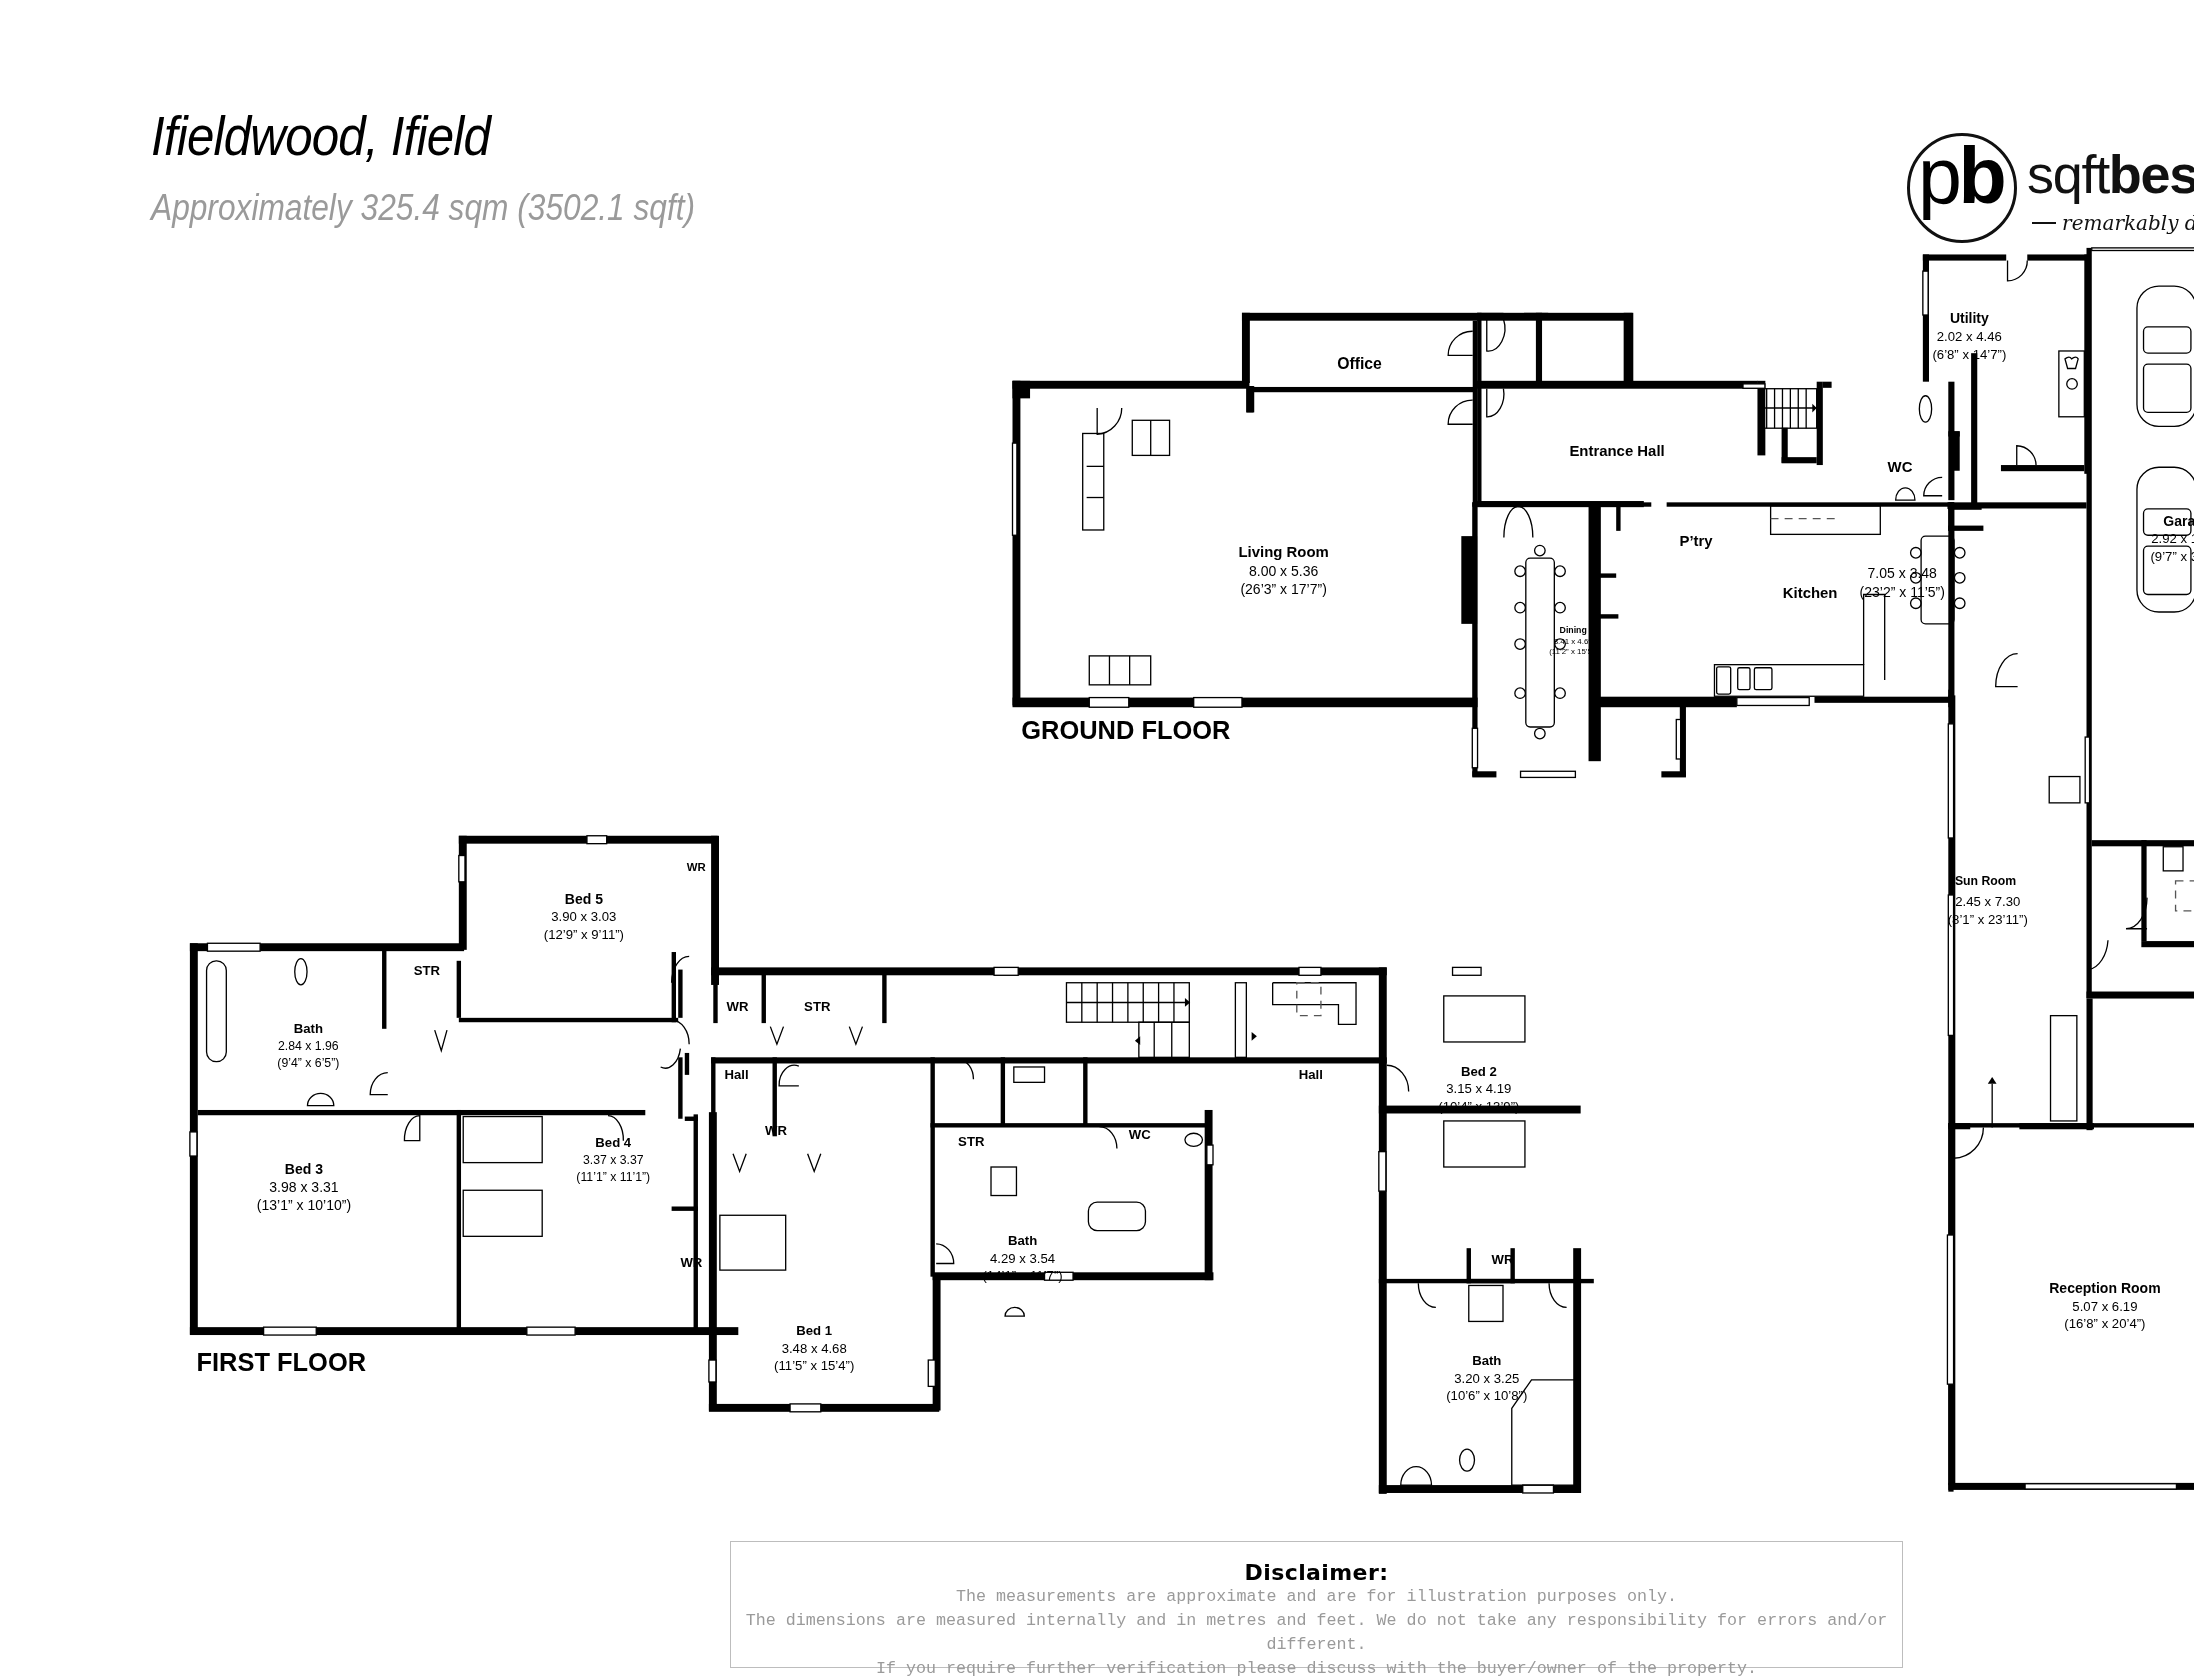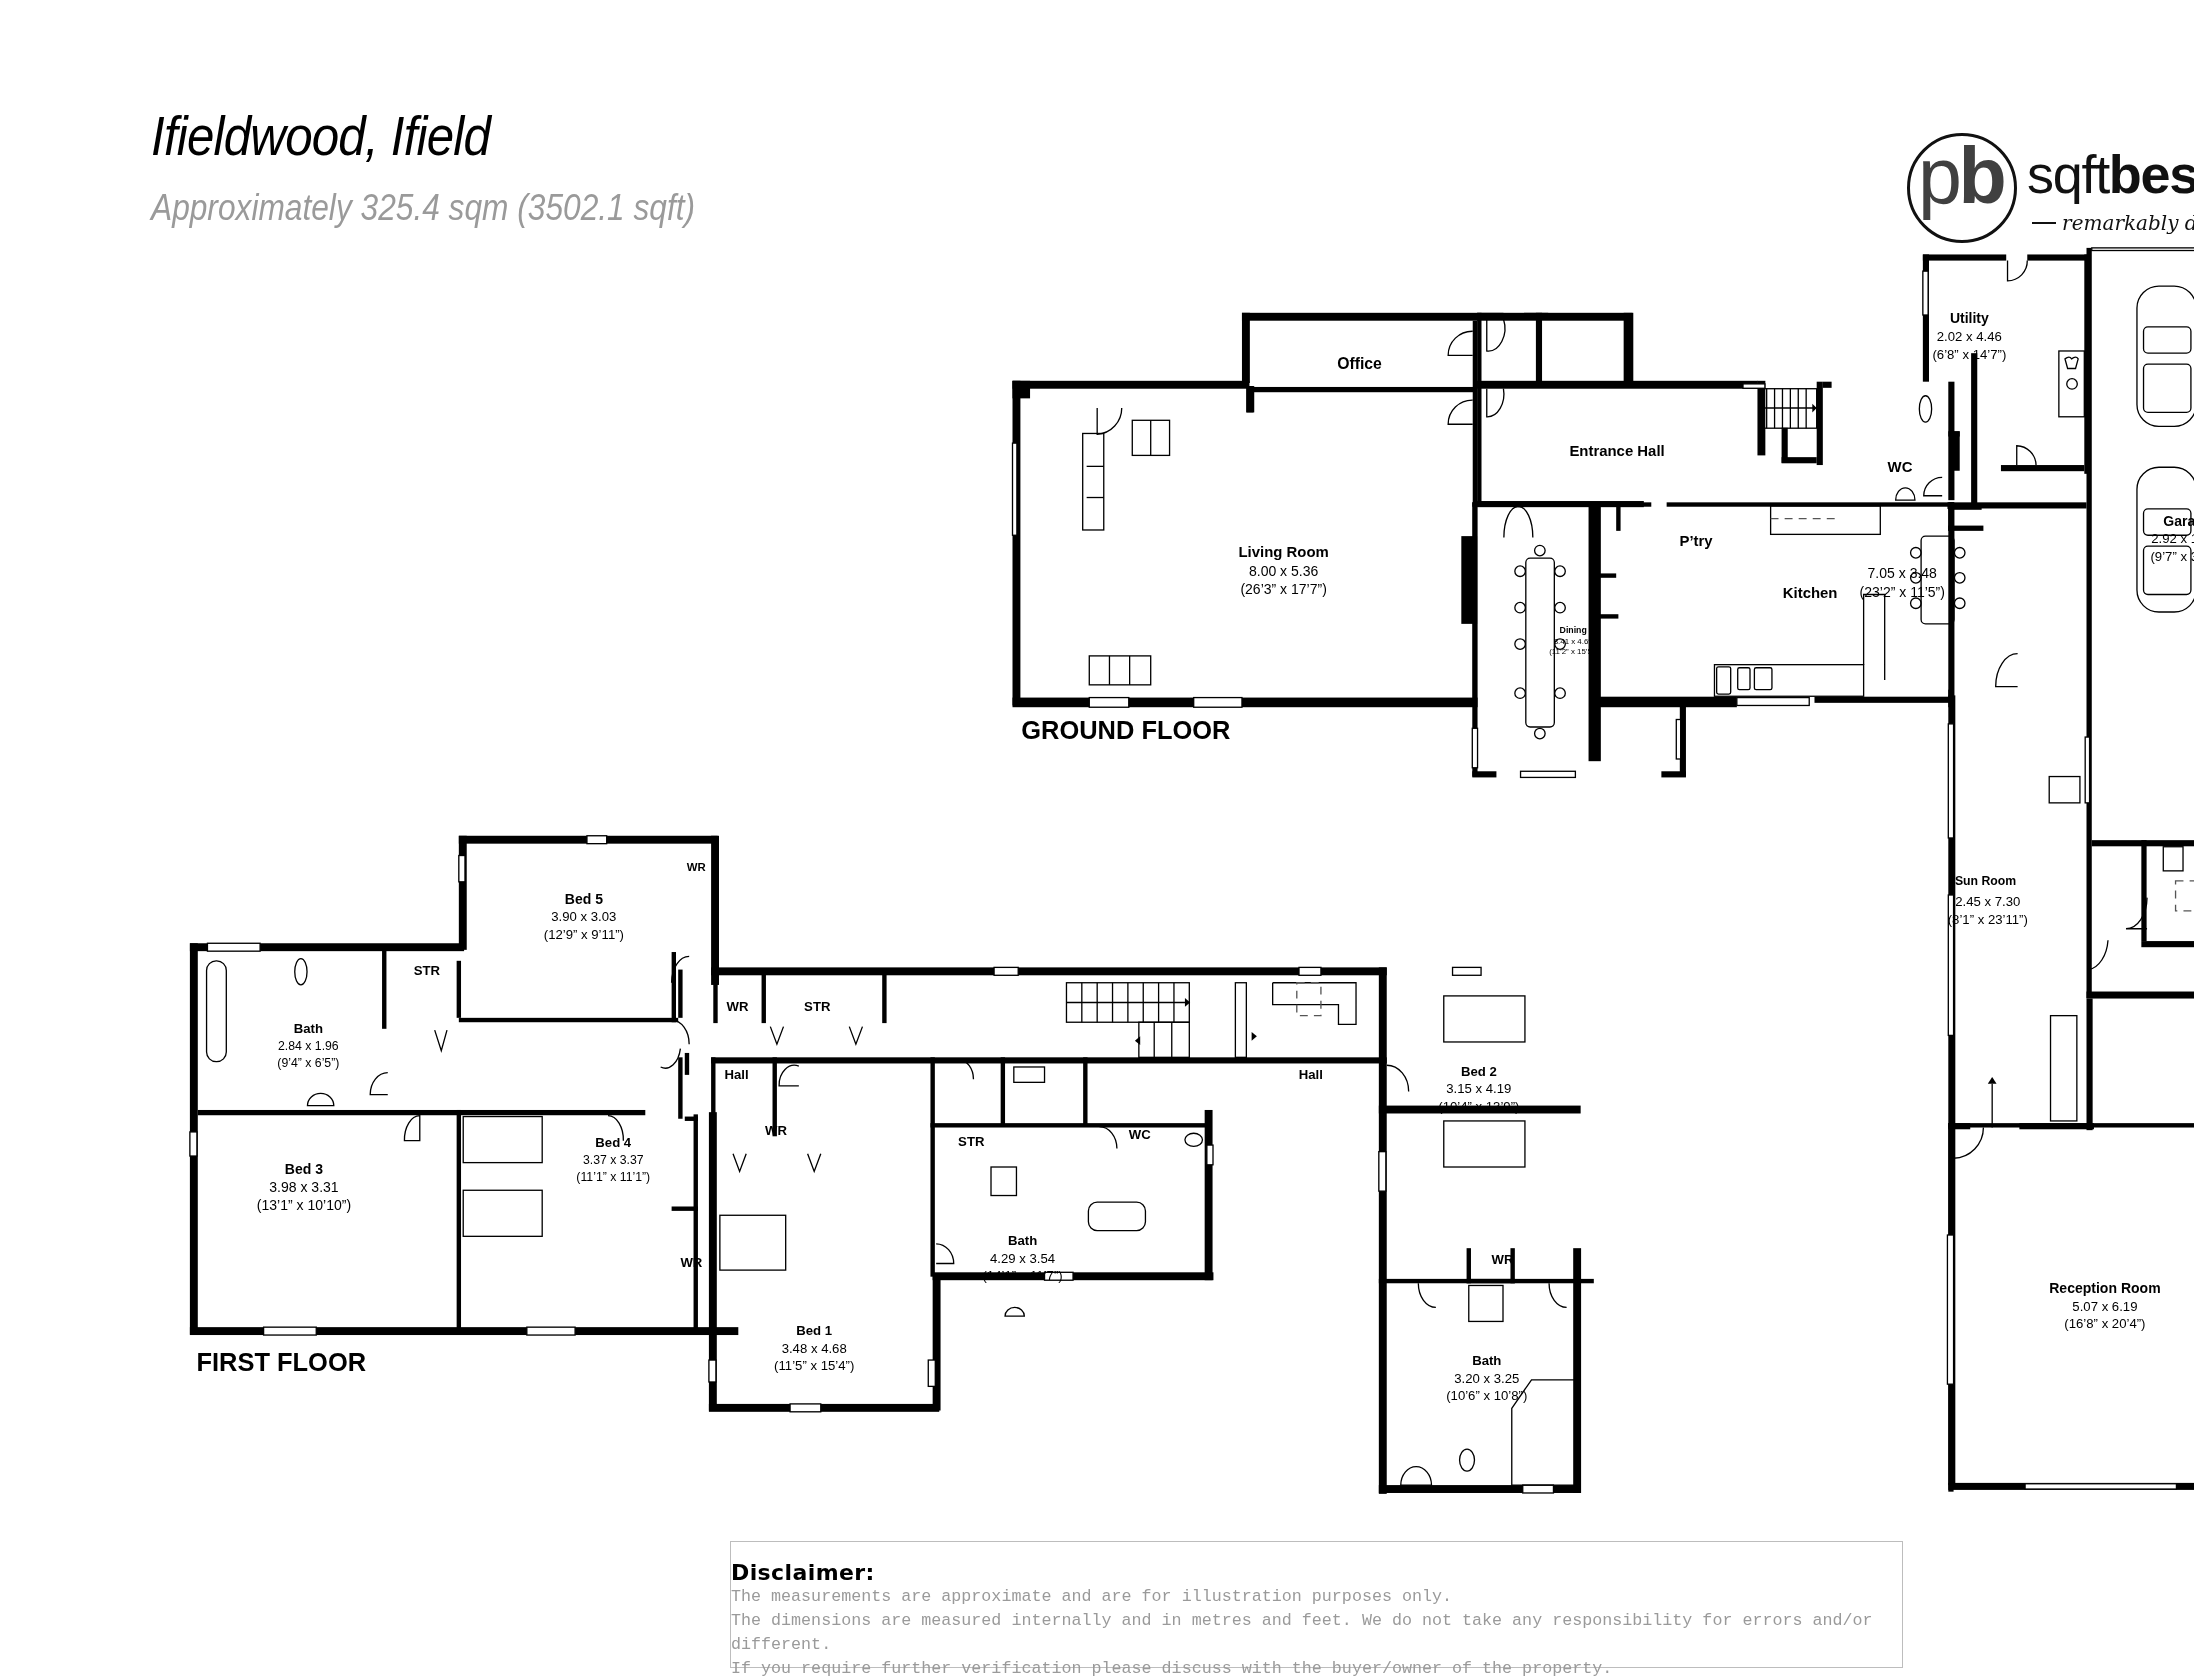--- a/index.html
+++ b/index.html
@@ -2,36 +2,36 @@
 <html style="font-size:7px"><head>
 <meta charset="utf-8">
 <style>
   html, body { margin: 0; padding: 0; background: #ffffff; }
   body { width: 2358px; height: 1679px; position: relative; overflow: hidden; font-family: "Liberation Sans", sans-serif; }
   .header { position: absolute; left: 151px; top: 108px; font-style: italic; }
   .title { font-size: 56px; color: #000; font-weight: normal; letter-spacing: -0.9px; margin: 0; line-height: 1; transform: scaleX(0.88); transform-origin: left; white-space: nowrap; }
   .subtitle { font-size: 36px; color: #9a9a9a; margin-top: 25.5px; line-height: 1; transform: scaleX(0.88); transform-origin: left; white-space: nowrap; }
   .logo { position: absolute; left: 1887px; top: 110px; width: 471px; height: 114px; }
   .logo-circle { position: absolute; left: 20px; top: 23px; width: 110px; height: 110px; border: 3.1px solid #111; border-radius: 50%; box-sizing: border-box; }
-  .logo-pb { position: absolute; left: 31px; top: 26px; font-size: 79px; letter-spacing: -3.5px; line-height: 1; color: #404040; text-align: right; }
+  .logo-pb { position: absolute; left: 31px; top: 26px; font-size: 79px; letter-spacing: -3.5px; line-height: 1; color: #000000; text-align: right; }
   .logo-pb b { font-weight: bold; }
   .logo-word { position: absolute; left: 140px; top: 37px; font-size: 54px; line-height: 1; color: #111; letter-spacing: -1.3px; white-space: nowrap; }
   .logo-word b { font-weight: bold; }
   .logo-tag { position: absolute; left: 145px; top: 101px; width: 325px; display: flex; align-items: center; gap: 6.1px; }
   .logo-tag .bar { flex: 0 0 24px; height: 2.2px; background: #111; }
   .logo-tag span { font-family: "DejaVu Serif", serif; font-style: italic; font-size: 20px; color: #111; white-space: nowrap; }
   svg.plan { position: absolute; left: 0; top: 0; width: 2358px; height: 1679px; }
   .wall { fill: #000; }
   .thin { fill: none; stroke: #000; stroke-width: 3; }
   .dash { fill: none; stroke: #555; stroke-width: 3; stroke-dasharray: 18 14; }
   .win { fill: #fff; stroke: #000; stroke-width: 3; }
   .lbl { font-family: "Liberation Sans", sans-serif; font-weight: bold; fill: #000; text-anchor: middle; }
   .dim { font-family: "Liberation Sans", sans-serif; fill: #000; text-anchor: middle; }
   .floor-lbl { font-family: "Liberation Sans", sans-serif; font-weight: bold; fill: #000; }
-  .disclaimer { position: absolute; left: 730px; top: 1541px; width: 1173px; height: 127px; border: 1.3px solid #bdbdbd; box-sizing: border-box; text-align: left; font-family: "DejaVu Sans", sans-serif; }
+  .disclaimer { position: absolute; left: 730px; top: 1541px; width: 1173px; height: 127px; border: 1.3px solid #bdbdbd; box-sizing: border-box; text-align: center; font-family: "DejaVu Sans", sans-serif; }
   .disc-title { font-size: 22px; font-weight: bold; color: #000; margin-top: 17.6px; letter-spacing: 0.4px; }
   .disc-line { font-size: 16.7px; color: #9a9a9a; line-height: 24px; font-family: Liberation Mono, monospace; }
 </style>
 </head>
 <body>
 
 <div class="header">
   <h1 class="title">Ifieldwood, Ifield</h1>
   <div class="subtitle">Approximately 325.4 sqm (3502.1 sqft)</div>
 </div>

